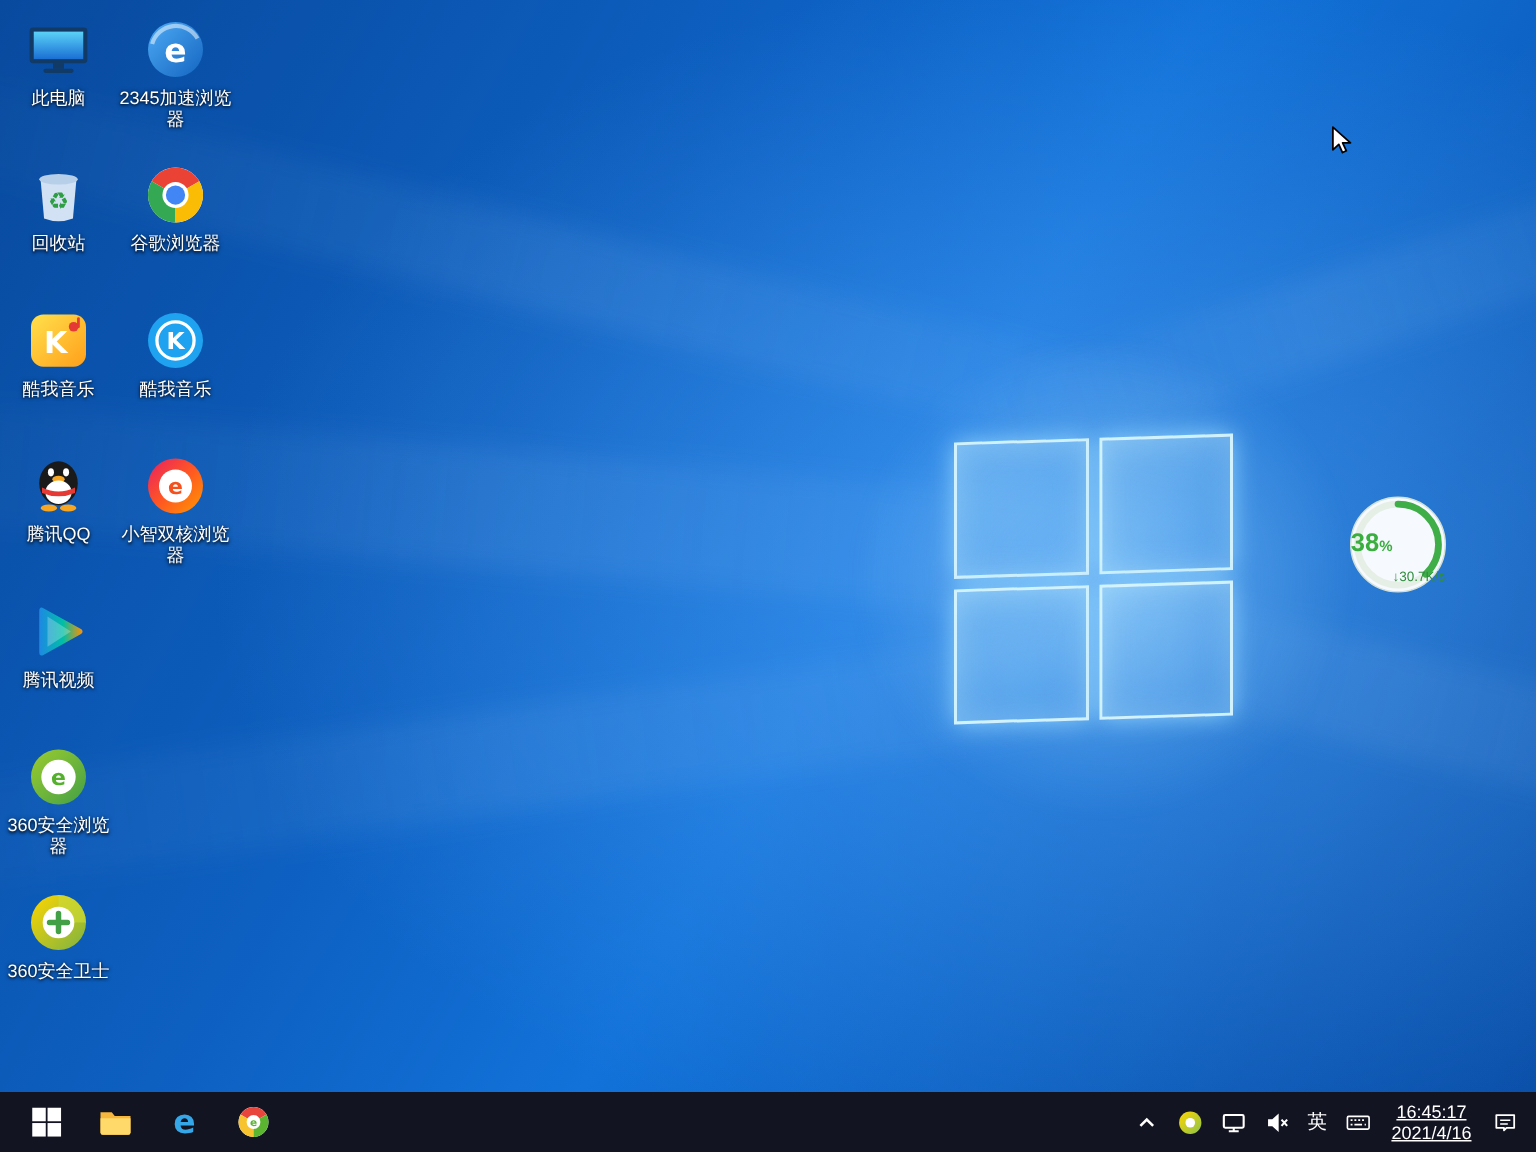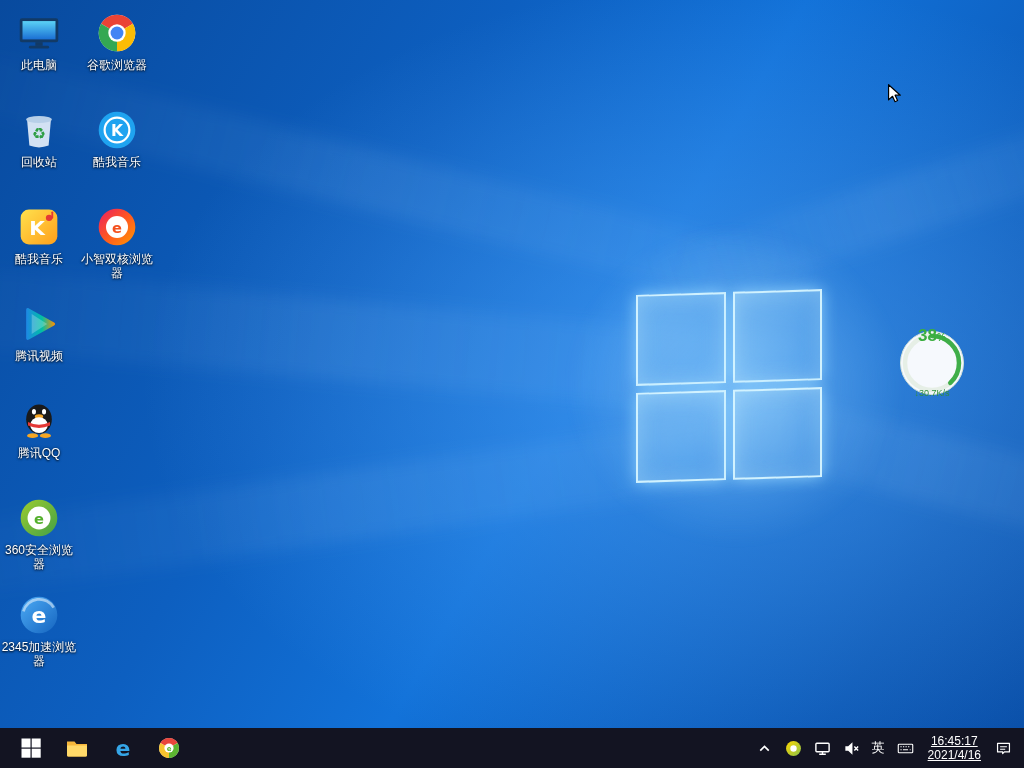--- a/index.html
+++ b/index.html
@@ -51,21 +51,21 @@
     margin-top:3px; max-width:76px; text-align:center;
     font-size:12px; line-height:14px; color:#fff;
     word-break:break-all;
     text-shadow:0 1px 2px rgba(0,0,0,0.85), 0 0 3px rgba(0,0,0,0.5);
   }
   .glyph { fill:#fff; font-weight:bold; text-anchor:middle; font-family:"DejaVu Sans", sans-serif; }
   
   .speed-widget { position:absolute; left:899px; top:330px; width:66px; height:66px; }
   .speed-widget svg { position:absolute; inset:0; }
   .sw-text {
-    position:absolute; inset:0; display:flex; flex-direction:column;
+    position:absolute; inset:0; display:flex; flex-direction:row;
     align-items:center; justify-content:center;
   }
   .sw-pct { color:#3aae3f; font-size:17px; font-weight:bold; line-height:17px; }
   .sw-unit { font-size:10px; }
   .sw-speed { color:#2f8f3c; font-size:9px; line-height:12px;margin-top:41px; }
   
   .cursor { position:absolute; left:884px; top:82px; width:22px; height:22px; z-index:50; }
   
   .taskbar {
     position:absolute; left:0; right:0; bottom:0; height:40px;
@@ -171,50 +171,59 @@
       <rect x="4" y="5" width="40" height="38" rx="9" fill="url(#g-kuwo)"></rect>
       <text x="22" y="33" class="glyph" font-size="22">K</text>
       <circle cx="35" cy="14" r="3.5" fill="#e53935"></circle>
       <rect x="37.5" y="7" width="2" height="8" rx="1" fill="#e53935"></rect>
     </svg>
     <div class="icon-label">酷我音乐</div>
   </div>
 
   <div class="icon-cell">
     <svg class="ic" viewBox="0 0 48 48">
-      <path d="M13 7 C11 6 10 7 10 9 L10 39 C10 41 11 42 13 41 L40 26 C42 25 42 23 40 22 Z" fill="url(#g-tv)"></path>
-      <path d="M16 13 L16 35 L33 24 Z" fill="#fff" opacity="0.25"></path>
-    </svg>
-    <div class="icon-label">腾讯视频</div>
-  </div>
-
-  <div class="icon-cell">
-    <svg class="ic" viewBox="0 0 48 48">
       <ellipse cx="24" cy="22" rx="14" ry="16" fill="#1a1a1a"></ellipse>
       <ellipse cx="18.5" cy="14" rx="2.2" ry="3" fill="#fff"></ellipse>
       <ellipse cx="29.5" cy="14" rx="2.2" ry="3" fill="#fff"></ellipse>
       <ellipse cx="24" cy="19" rx="4.5" ry="2.5" fill="#f6a623"></ellipse>
       <ellipse cx="24" cy="28.5" rx="9.5" ry="8.5" fill="#fff"></ellipse>
       <path d="M12 25 Q24 31 36 25 L36 29 Q24 34 12 29 Z" fill="#e53935"></path>
       <ellipse cx="17" cy="40" rx="6" ry="2.6" fill="#f6a623"></ellipse>
       <ellipse cx="31" cy="40" rx="6" ry="2.6" fill="#f6a623"></ellipse>
     </svg>
     <div class="icon-label">腾讯QQ</div>
   </div>
 
+  <div class="icon-cell">
+    <svg class="ic" viewBox="0 0 48 48">
+      <path d="M13 7 C11 6 10 7 10 9 L10 39 C10 41 11 42 13 41 L40 26 C42 25 42 23 40 22 Z" fill="url(#g-tv)"></path>
+      <path d="M16 13 L16 35 L33 24 Z" fill="#fff" opacity="0.25"></path>
+    </svg>
+    <div class="icon-label">腾讯视频</div>
+  </div>
+
 
   <div class="icon-cell">
     <svg class="ic" viewBox="0 0 48 48">
       <circle cx="24" cy="24" r="20" fill="url(#g-green)"></circle>
       <circle cx="24" cy="24" r="12.5" fill="#fff"></circle>
       <text x="24" y="30" class="glyph" font-size="16" style="fill:#55b02e">e</text>
     </svg>
     <div class="icon-label">360安全浏览器</div>
   </div>
 
+  <div class="icon-cell">
+    <svg class="ic" viewBox="0 0 48 48">
+      <circle cx="24" cy="24" r="20" fill="url(#g-sg)"></circle>
+      <path d="M24 4 A20 20 0 0 1 44 24 L24 24 Z" fill="#cddc39" opacity="0.6"></path>
+      <circle cx="24" cy="24" r="11.5" fill="#fff"></circle>
+      <path d="M24 17.5 V30.5 M17.5 24 H30.5" stroke="#43a047" stroke-width="4" stroke-linecap="round"></path>
+    </svg>
+    <div class="icon-label">360安全卫士</div>
+  </div>
 
 
   <div class="icon-cell">
     <svg class="ic" viewBox="0 0 48 48">
       <circle cx="24" cy="24" r="20" fill="url(#g-blue)"></circle>
       <path d="M7 20 A18 18 0 0 1 40 16" stroke="#fff" stroke-width="3" fill="none" opacity="0.5"></path>
       <text x="24" y="33" class="glyph" font-size="24">e</text>
     </svg>
     <div class="icon-label">2345加速浏览器</div>
   </div>

